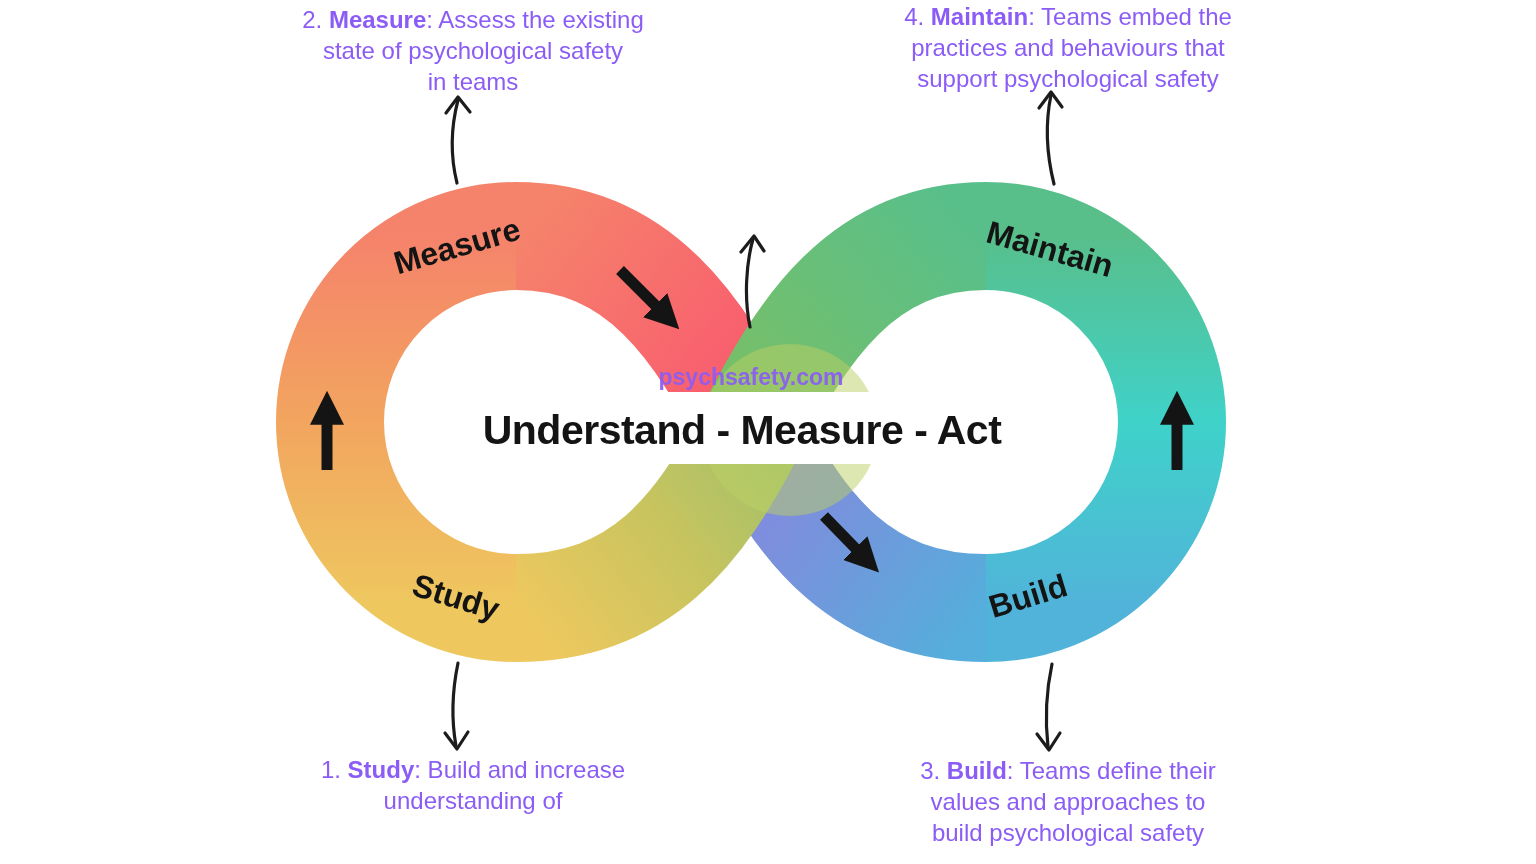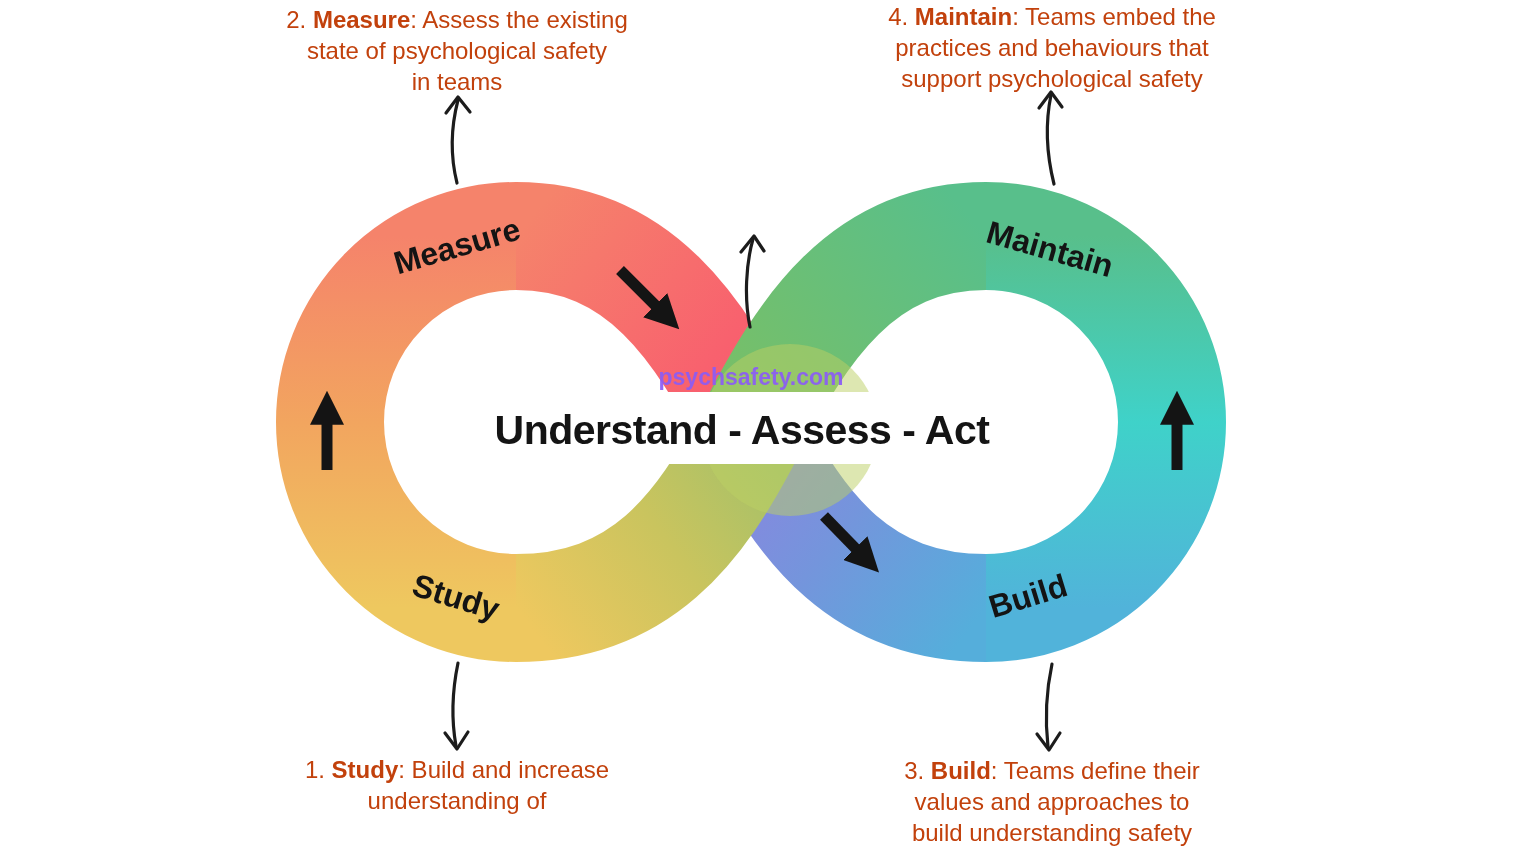--- a/index.html
+++ b/index.html
@@ -1,20 +1,20 @@
 <!DOCTYPE html>
 <html><head>
 <meta charset="utf-8">
 <style>
   html,body{margin:0;padding:0;background:#ffffff;}
   #stage{position:relative;width:1536px;height:864px;background:#ffffff;overflow:hidden;
          font-family:"Liberation Sans",sans-serif;}
   #stage svg{position:absolute;left:0;top:0;}
   .note{position:absolute;transform:translateX(-50%);text-align:center;
-        font:400 24px/31px "Liberation Sans",sans-serif;color:#c2410c;white-space:nowrap;}
+        font:400 24px/31px "Liberation Sans",sans-serif;color:#8b5cf6;white-space:nowrap;margin-left:16px;}
   .note b{font-weight:700;}
   .loop-label{position:absolute;font:700 32px/1 "Liberation Sans",sans-serif;color:#141414;
         white-space:nowrap;}
   .watermark{position:absolute;left:751px;top:377px;transform:translate(-50%,-50%);
         font:700 23px/1 "Liberation Sans",sans-serif;color:#8b5cf6;opacity:.92;white-space:nowrap;}
   .main-title{position:absolute;left:742px;top:430px;transform:translate(-50%,-50%);
         font:700 41px/1 "Liberation Sans",sans-serif;color:#141414;letter-spacing:-0.5px;white-space:nowrap;}
   .r-m16{transform:translate(-50%,-50%) rotate(-16deg);}
   .r-p16{transform:translate(-50%,-50%) rotate(16deg);}
   .r-p17{transform:translate(-50%,-50%) rotate(17deg);}
@@ -103,21 +103,21 @@
       </g>
     </g>
   </svg>
 
   <div class="loop-label r-m16" style="left:457px;top:246px">Measure</div>
   <div class="loop-label r-p16" style="left:1050px;top:249px">Maintain</div>
   <div class="loop-label r-p17" style="left:456px;top:597px">Study</div>
   <div class="loop-label r-m17" style="left:1028px;top:596px">Build</div>
 
   <div class="watermark">psychsafety.com</div>
-  <div class="main-title">Understand - Assess - Act</div>
+  <div class="main-title">Understand - Measure - Act</div>
 
   <div class="note" style="left:457px;top:4px">
     <span>2. </span><b>Measure</b><span>: Assess the existing</span><br>
     <span>state of psychological safety</span><br>
     <span>in teams</span>
   </div>
 
   <div class="note" style="left:1052px;top:1px">
     <span>4. </span><b>Maintain</b><span>: Teams embed the</span><br>
     <span>practices and behaviours that</span><br>
@@ -126,16 +126,16 @@
 
 
   <div class="note" style="left:457px;top:754px">
     <span>1. </span><b>Study</b><span>: Build and increase</span><br>
     <span>understanding of</span><br>
   </div>
 
   <div class="note" style="left:1052px;top:755px">
     <span>3. </span><b>Build</b><span>: Teams define their</span><br>
     <span>values and approaches to</span><br>
-    <span>build understanding safety</span>
+    <span>build psychological safety</span>
   </div>
 
 </div>
 
 </body></html>

